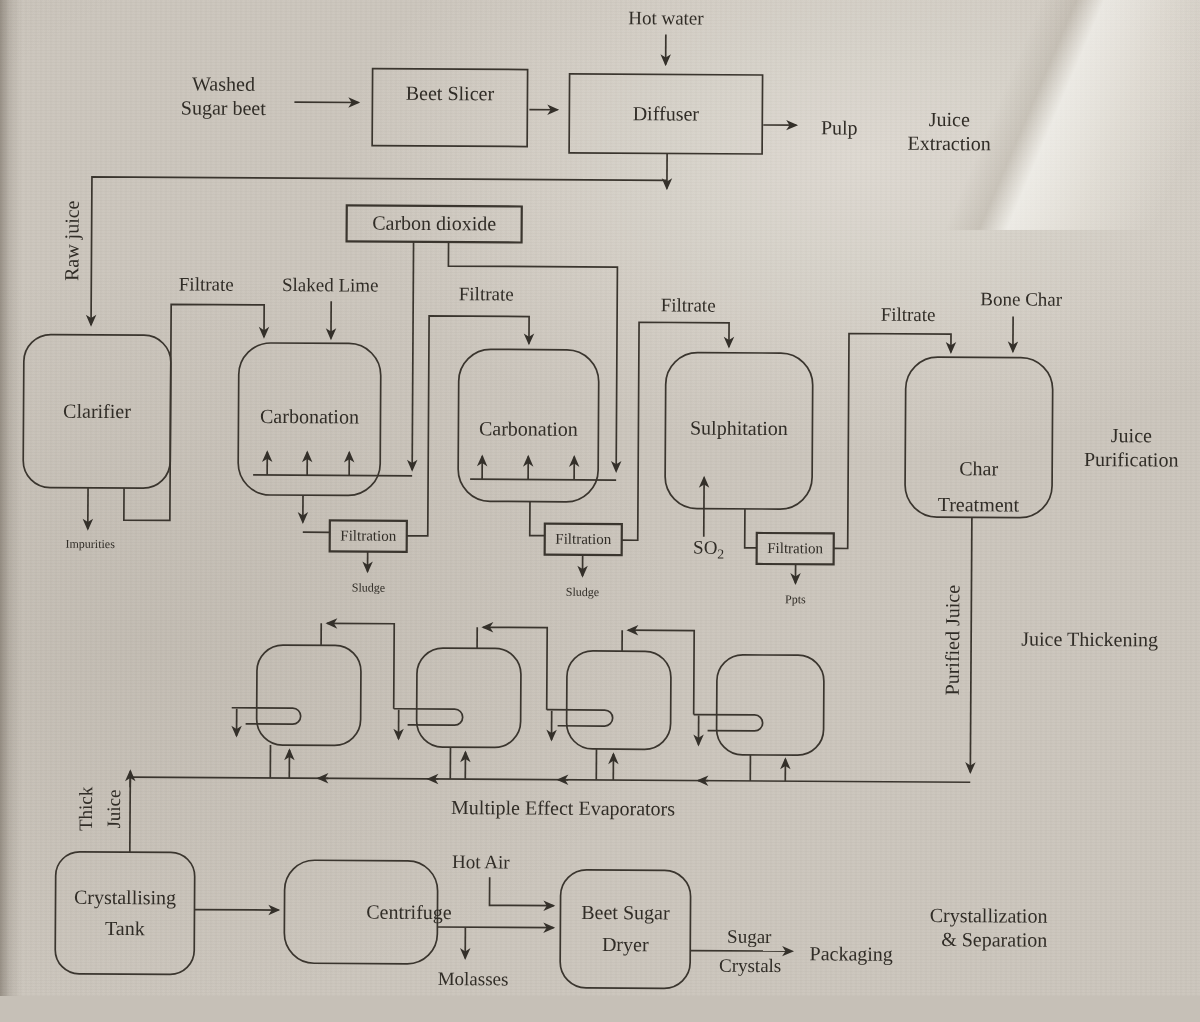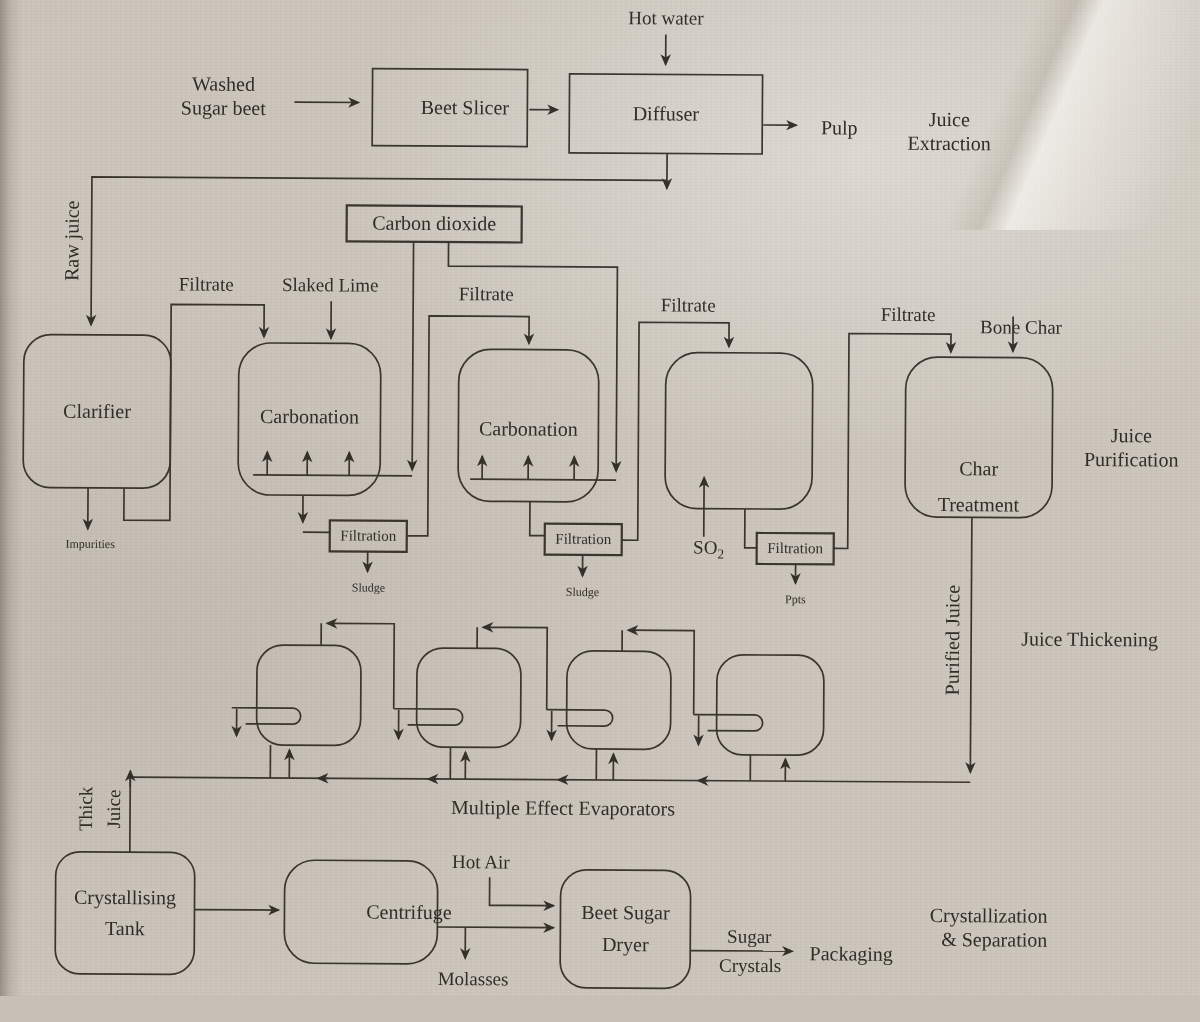--- a/index.html
+++ b/index.html
@@ -151,43 +151,44 @@
 
   <div class="lbl s19" style="left:608px;top:4px;width:110px;height:28px;">
         <span>Hot water</span>
       </div>
 
   <div class="lbl col s20" style="left:152px;top:68px;width:138px;height:62px;">
     <span>Washed</span>
     <span>Sugar beet</span>
   </div>
 
-  <div class="lbl s20" style="left:370px;top:70px;width:155px;height:77px;padding-left:15px;">Beet Slicer</div>
+  <div class="lbl s20" style="left:370px;top:56px;width:155px;height:77px;">Beet Slicer</div>
   <div class="lbl s20" style="left:567px;top:74px;width:193px;height:79px;">Diffuser</div>
   <div class="lbl s20" style="left:802px;top:112px;width:70px;height:30px;">Pulp</div>
 
   <div class="lbl col s20" style="left:882px;top:98px;width:130px;height:64px;">
     <span>Juice</span>
     <span>Extraction</span>
   </div>
 
   <div class="lbl s20 rot" style="left:8px;top:231px;width:126px;height:26px;">Raw juice</div>
 
   <div class="lbl s20" style="left:345px;top:207px;width:175px;height:36px;">Carbon dioxide</div>
 
   <div class="lbl s19" style="left:160px;top:274px;width:90px;height:26px;">Filtrate</div>
   <div class="lbl s19" style="left:256px;top:274px;width:146px;height:26px;">Slaked Lime</div>
   <div class="lbl s19" style="left:442px;top:282px;width:86px;height:26px;">Filtrate</div>
   <div class="lbl s19" style="left:644px;top:292px;width:86px;height:26px;">Filtrate</div>
   <div class="lbl s19" style="left:862px;top:300px;width:90px;height:26px;">Filtrate</div>
-  <div class="lbl s19" style="left:956px;top:284px;width:128px;height:26px;margin-top:28px;">Bone Char</div>
+  <div class="lbl s19" style="left:956px;top:284px;width:128px;height:26px;">Bone Char</div>
 
   <div class="lbl s20" style="left:23px;top:338px;width:147px;height:153px;">Clarifier</div>
   <div class="lbl s20" style="left:238px;top:345px;width:142px;height:148px;">Carbonation</div>
   <div class="lbl s20" style="left:458px;top:354px;width:140px;height:152px;">Carbonation</div>
+  <div class="lbl s20" style="left:665px;top:352px;width:147px;height:152px;">Sulphitation</div>
 
   <div class="lbl col s20" style="left:905px;top:355px;width:147px;height:160px;gap:13px;justify-content:flex-end;">
     <span>Char</span>
     <span>Treatment</span>
   </div>
 
   <div class="lbl col s20" style="left:1060px;top:412px;width:142px;height:66px;">
     <span>Juice</span>
     <span>Purification</span>
   </div>

